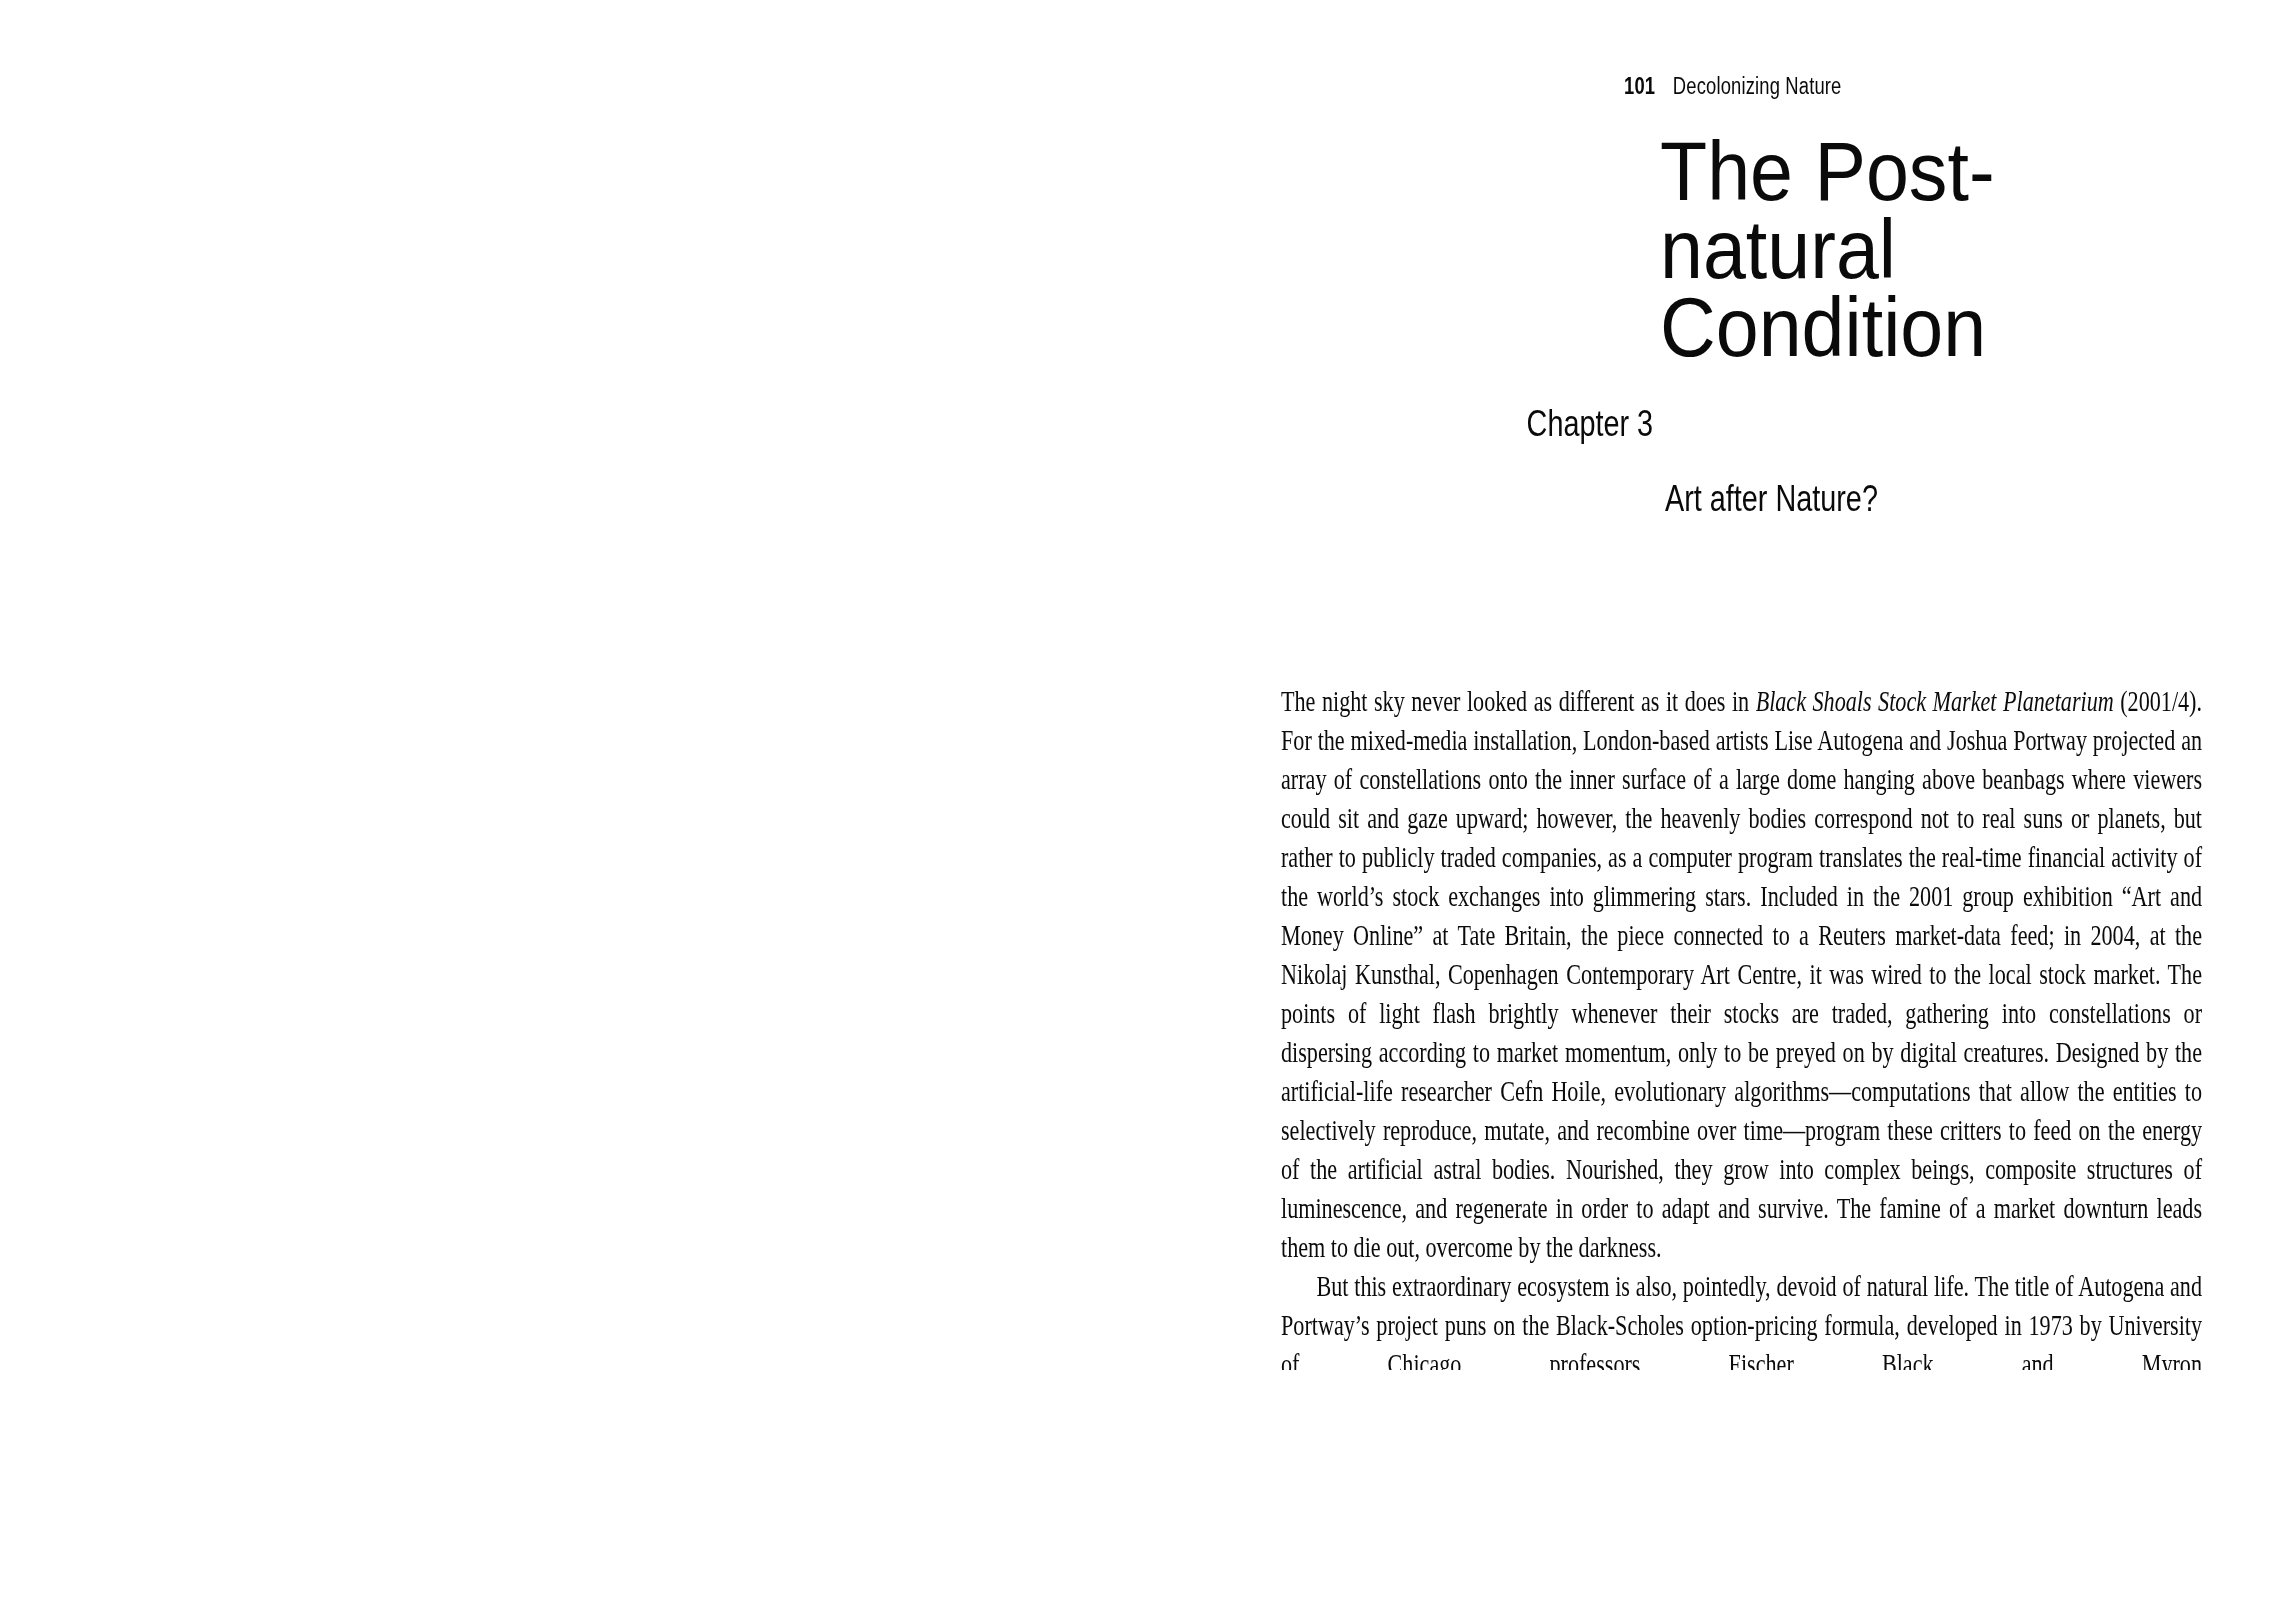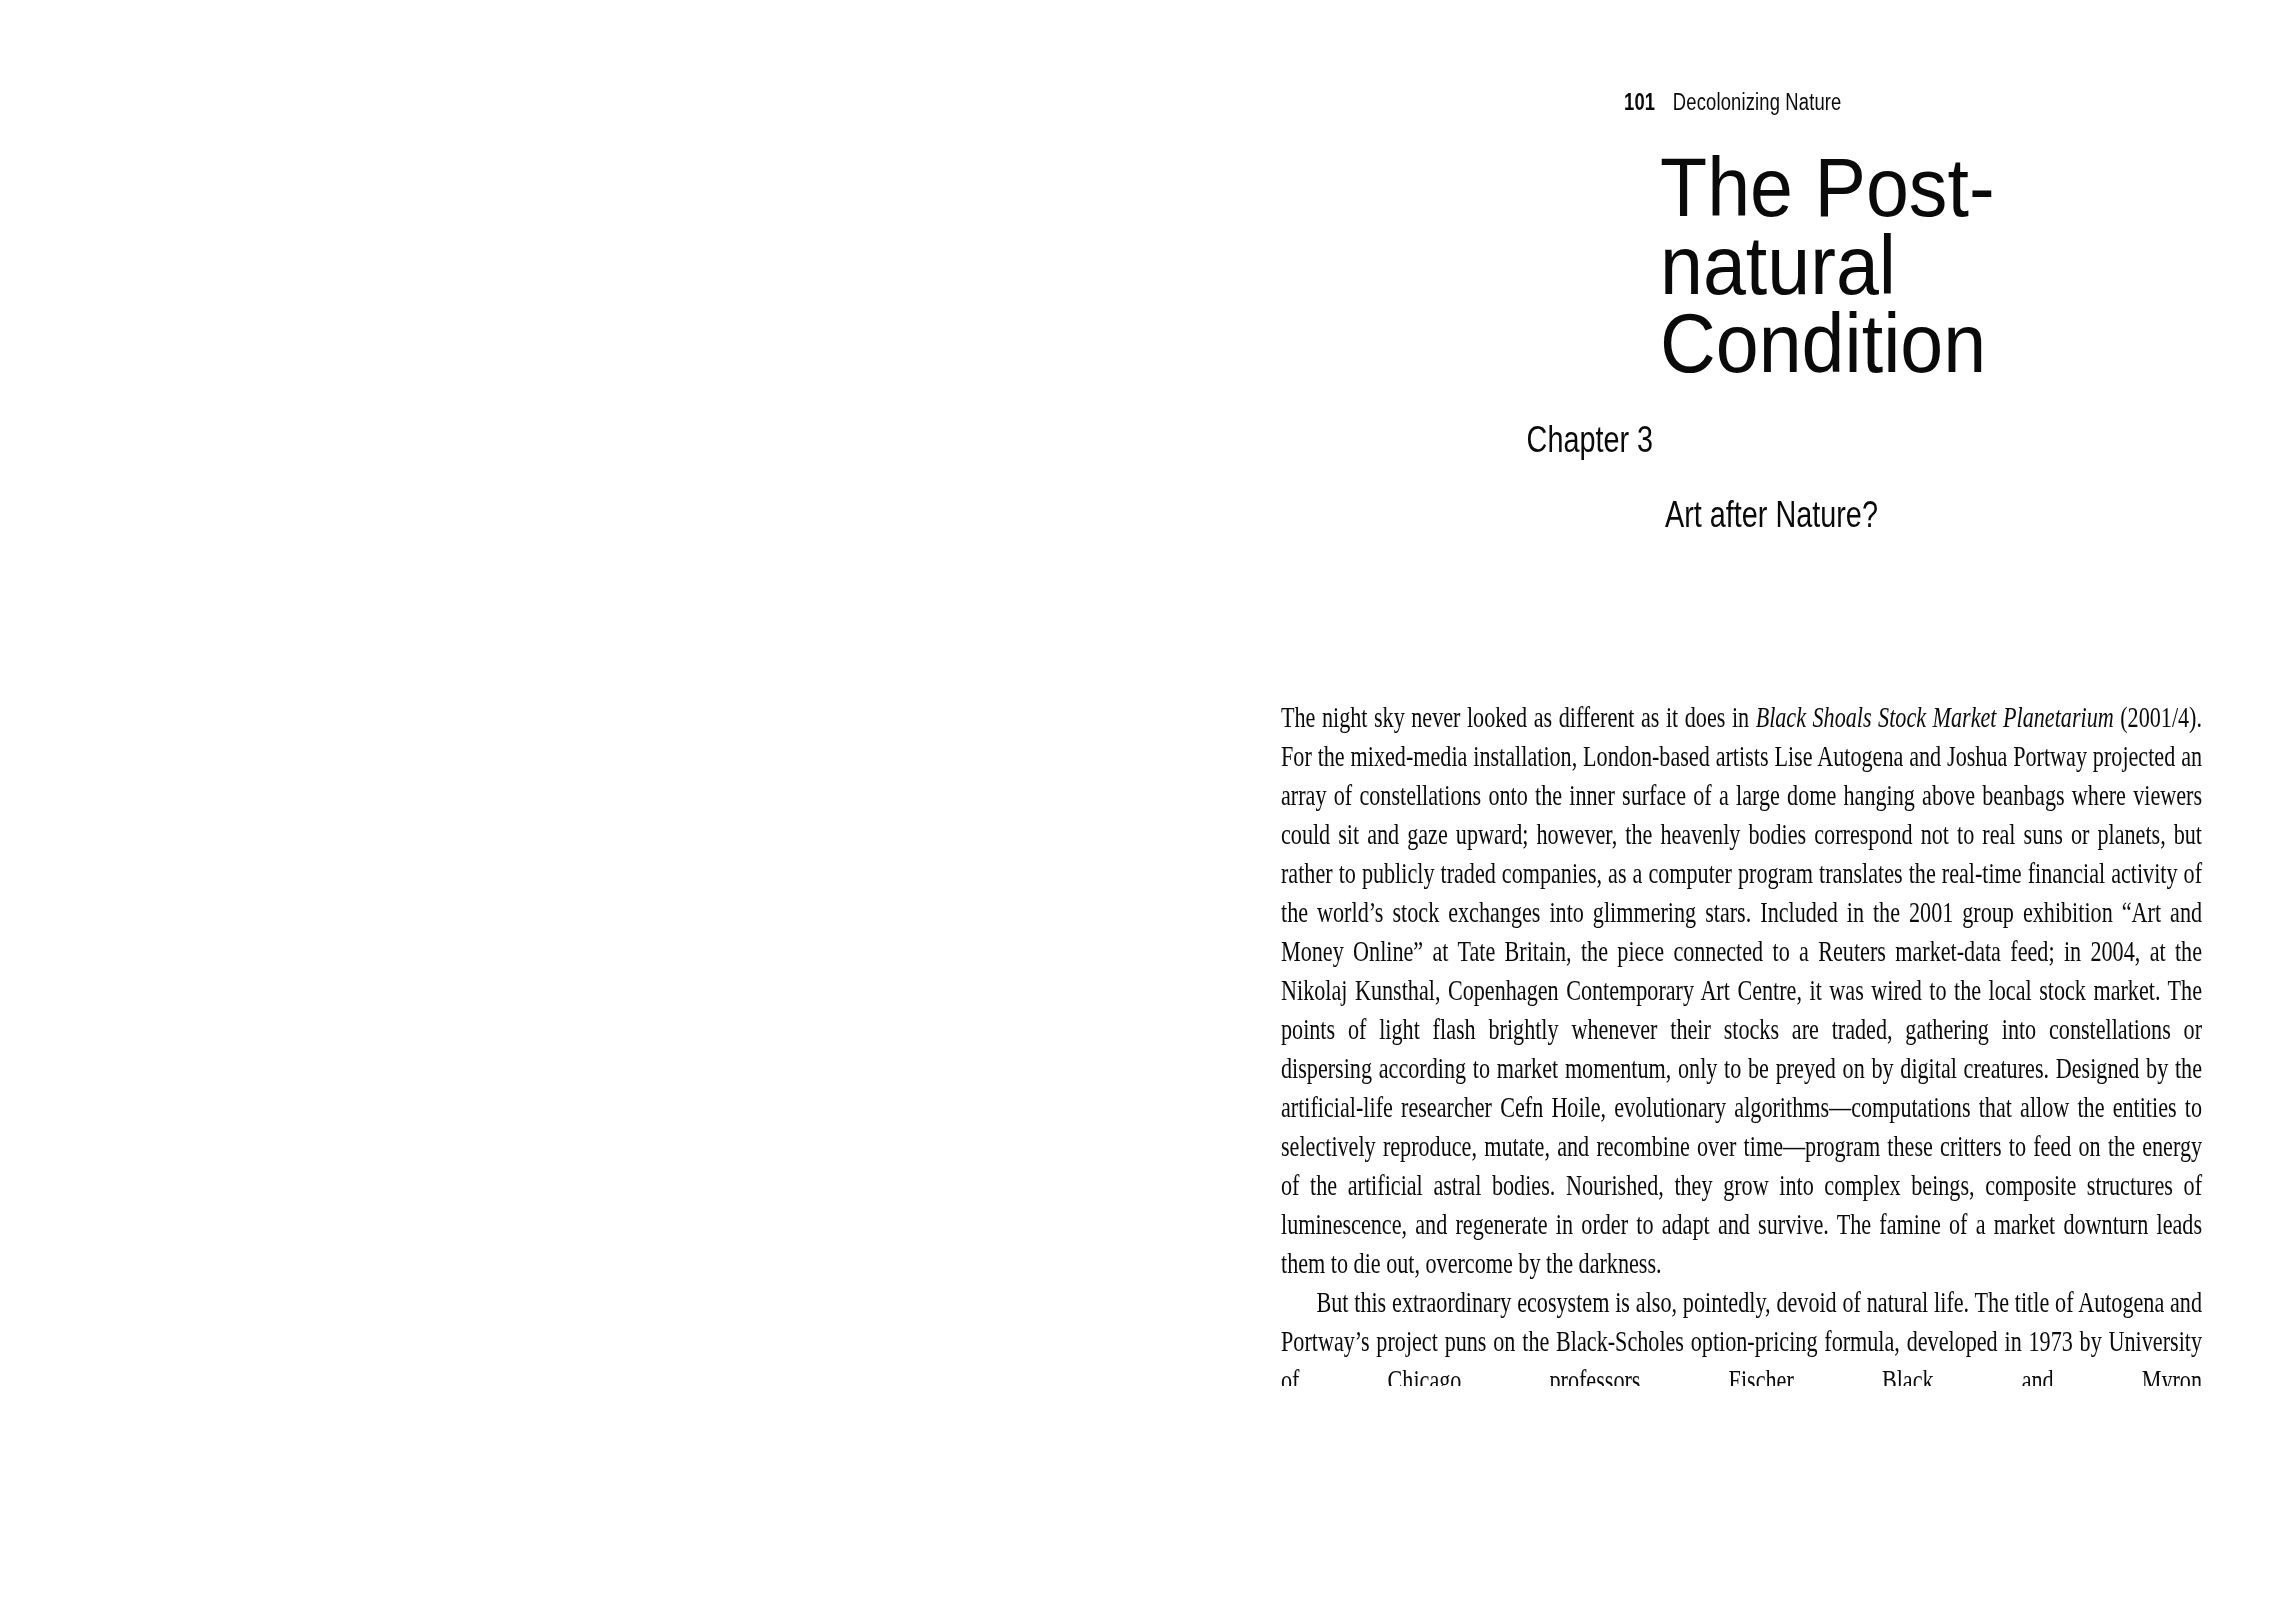--- a/index.html
+++ b/index.html
@@ -8,21 +8,20 @@
     background: #ffffff;
   }
   .spread {
     position: relative;
     width: 2281px;
     height: 1370px;
     background: #ffffff;
     overflow: hidden;
     color: #0a0a0a;
     font-family: "Liberation Sans", sans-serif;
-    margin-top: 16px;
   }
   
   .running-header {
     position: absolute;
     left: 1624px;
     top: 75px;
     font-size: 23px;
     line-height: 1;
     white-space: nowrap;
     transform: scaleX(0.8);

